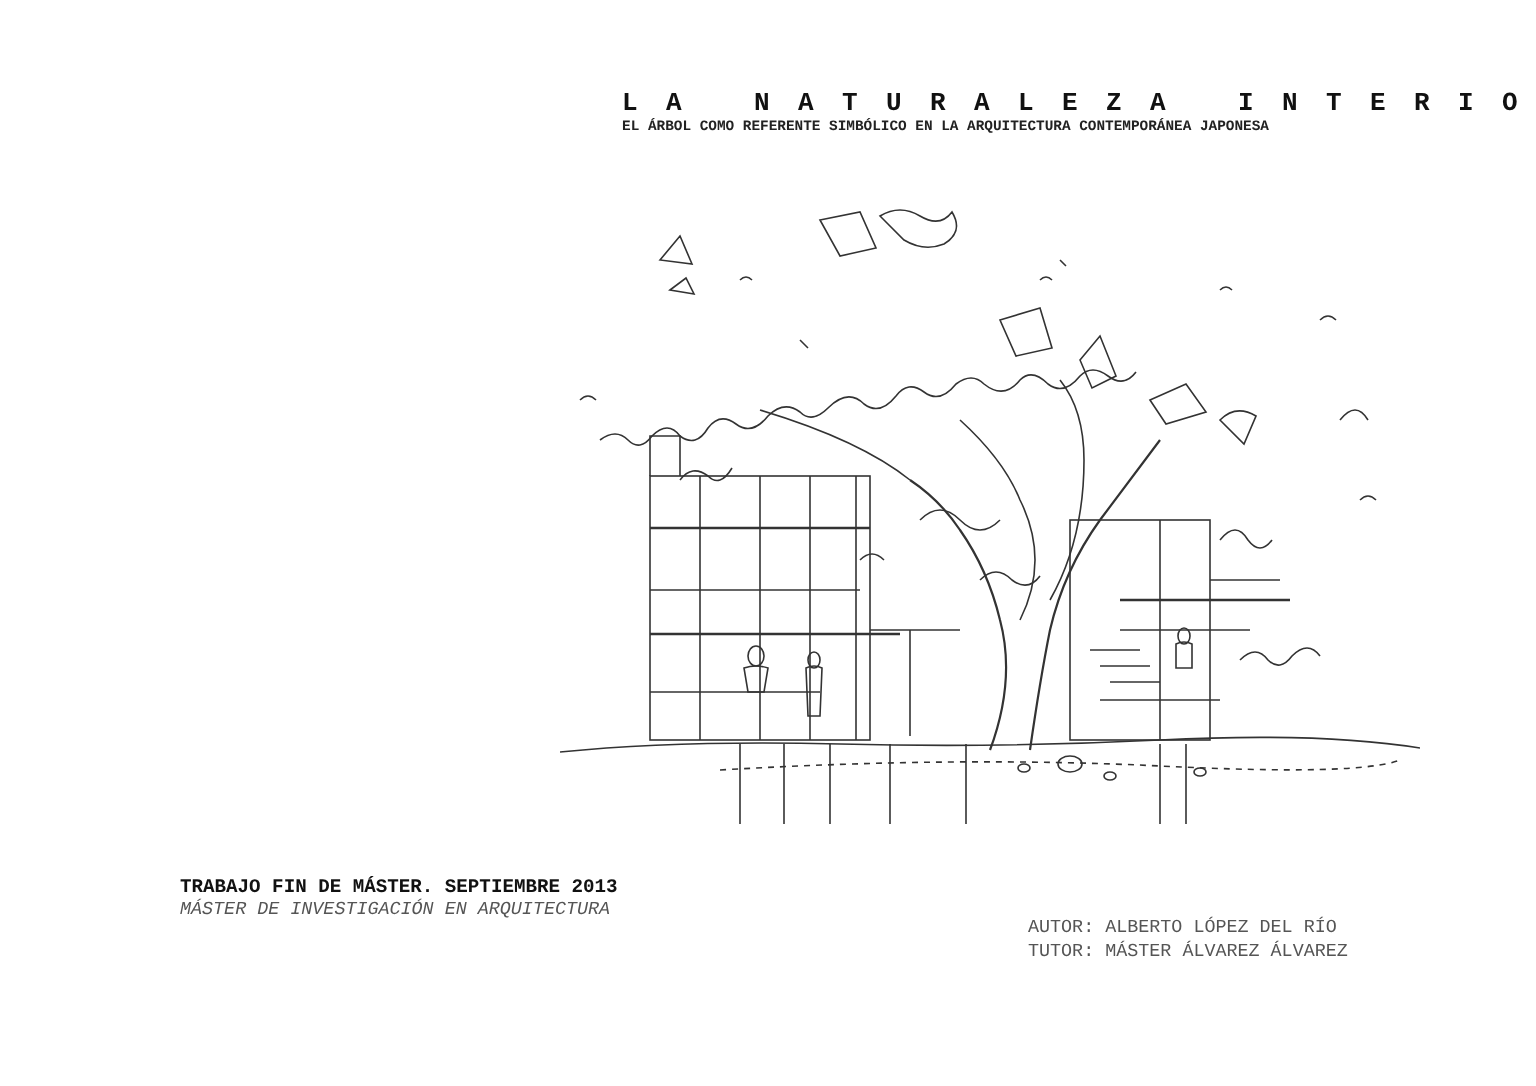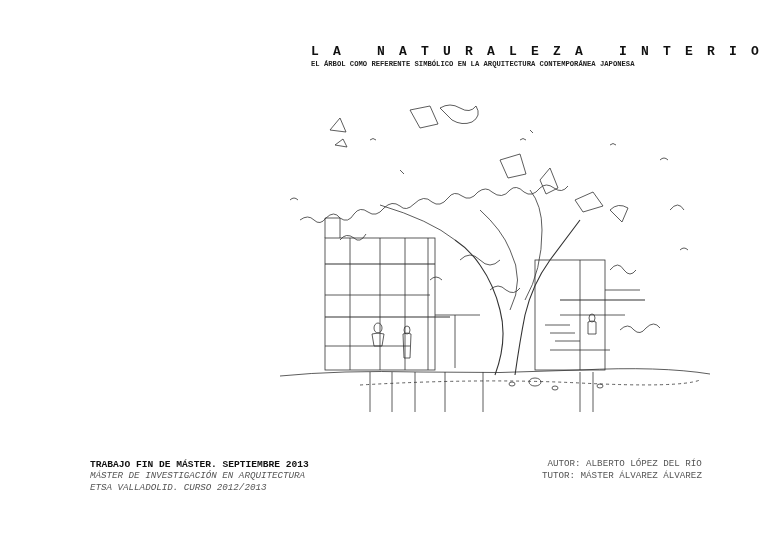--- a/index.html
+++ b/index.html
@@ -1,23 +1,23 @@
 <!DOCTYPE html>
 <html><head>
 <meta charset="utf-8">
 <style>
   html, body { margin:0; padding:0; background:#ffffff; }
   body { width:768px; height:543px; position:relative; overflow:hidden; font-family:"Liberation Mono","DejaVu Sans Mono",monospace; color:#222; }
   .title { position:absolute; left:311px; top:44px; font-size:13px; font-weight:bold; letter-spacing:14.2px; color:#111; white-space:nowrap; }
   .subtitle { position:absolute; left:311px; top:60px; font-size:7.2px; font-weight:bold; color:#222; white-space:nowrap; letter-spacing:0px; }
   .drawing { position:absolute; left:280px; top:100px; width:430px; height:320px; }
-  .footer-left { position:absolute; left:90px; top:459px; }
+  .footer-left { position:absolute; left:90px; top:438px; }
   .footer-left .main { font-size:9.6px; font-weight:bold; color:#111; white-space:nowrap; }
   .footer-left .line { font-size:9.2px; color:#555; white-space:nowrap; line-height:12px;font-style:italic; }
-  .footer-right { position:absolute; left:542px; top:458px;text-align:right; }
+  .footer-right { position:absolute; left:514px; top:458px; }
   .footer-right .line { font-size:9.2px; color:#555; white-space:nowrap; line-height:12px; }
 </style>
 </head>
 <body>
 
 <div class="title">LA NATURALEZA INTERIOR</div>
 <div class="subtitle">EL ÁRBOL COMO REFERENTE SIMBÓLICO EN LA ARQUITECTURA CONTEMPORÁNEA JAPONESA</div>
 
 <div class="drawing">
   <svg width="430" height="320" viewBox="0 0 430 320" fill="none" stroke="#333" stroke-width="0.8">
@@ -79,19 +79,18 @@
     <ellipse cx="255" cy="282" rx="6" ry="4"></ellipse>
     <ellipse cx="232" cy="284" rx="3" ry="2"></ellipse>
     <ellipse cx="275" cy="288" rx="3" ry="2"></ellipse>
     <ellipse cx="320" cy="286" rx="3" ry="2"></ellipse>
   </svg>
 </div>
 
 <div class="footer-left">
   <div class="main">TRABAJO FIN DE MÁSTER. SEPTIEMBRE 2013</div>
   <div class="line">MÁSTER DE INVESTIGACIÓN EN ARQUITECTURA</div>
-  <div class="line">ETSA VALLADOLID. CURSO 2012/2013</div>
 </div>
 
 <div class="footer-right">
   <div class="line">AUTOR: ALBERTO LÓPEZ DEL RÍO</div>
   <div class="line">TUTOR: MÁSTER ÁLVAREZ ÁLVAREZ</div>
 </div>
 
 </body></html>

